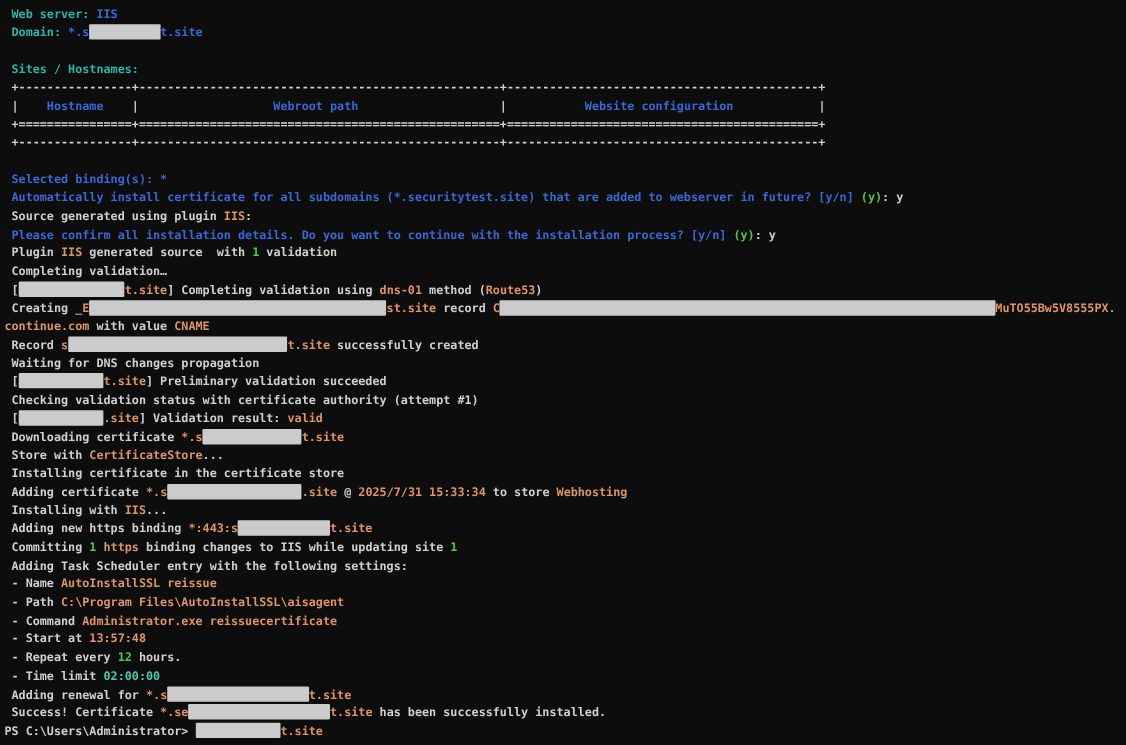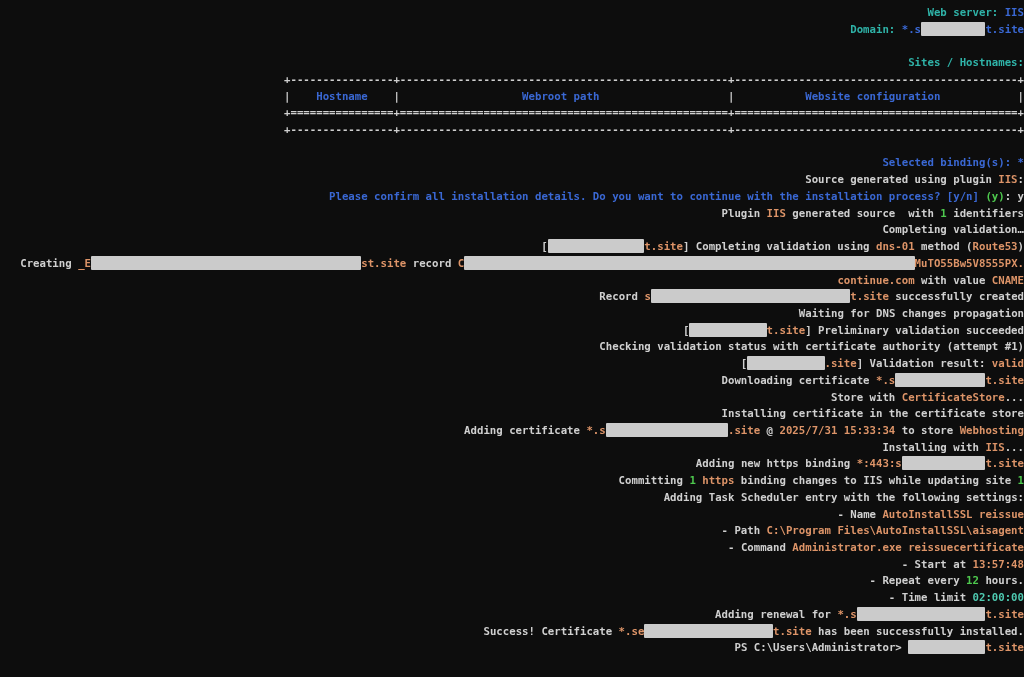--- a/index.html
+++ b/index.html
@@ -11,21 +11,20 @@
     position: relative;
     width: 1024px;
     height: 677px;
     overflow: hidden;
     background: #0d0d0d;
     font-family: "DejaVu Sans Mono", "Liberation Mono", monospace;
     font-size: 10.7px;
     font-weight: bold;
     box-sizing: border-box;
     padding: 5px 0 0 4px;
-    text-align: right;
   }
   .line {
     height: 16.72px;
     line-height: 16.72px;
     white-space: pre;
   }
   .c-t  { color: #2fb3a8; }  
   .c-b  { color: #3a68d4; }  
   .c-w  { color: #d0d0d0; }  
   .c-o  { color: #dd9468; }  
@@ -47,23 +46,24 @@
       <div class="line"><span class="c-t"> Web server: </span><span class="c-b">IIS</span></div>
       <div class="line"><span class="c-t"> Domain: </span><span class="c-b">*.s</span><span class="redact" style="width: 10ch;"></span><span class="c-b">t.site</span></div>
       <div class="line"></div>
       <div class="line"><span class="c-t"> Sites / Hostnames:</span></div>
       <div class="line"><span class="c-w"> +----------------+---------------------------------------------------+--------------------------------------------+</span></div>
       <div class="line"><span class="c-w"> |</span><span class="c-b">    Hostname    </span><span class="c-w">|</span><span class="c-b">                   Webroot path                    </span><span class="c-w">|</span><span class="c-b">           Website configuration            </span><span class="c-w">|</span></div>
       <div class="line"><span class="c-w"> +================+===================================================+============================================+</span></div>
       <div class="line"><span class="c-w"> +----------------+---------------------------------------------------+--------------------------------------------+</span></div>
       <div class="line"></div>
       <div class="line"><span class="c-b"> Selected binding(s): *</span></div>
+      <div class="line"><span class="c-b"> Automatically install certificate for all subdomains (*.securitytest.site) that are added to webserver in future? [y/n] </span><span class="c-g">(y)</span><span class="c-w">: y</span></div>
       <div class="line"><span class="c-w"> Source generated using plugin </span><span class="c-o">IIS</span><span class="c-w">:</span></div>
       <div class="line"><span class="c-b"> Please confirm all installation details. Do you want to continue with the installation process? [y/n] </span><span class="c-g">(y)</span><span class="c-w">: y</span></div>
-      <div class="line"><span class="c-w"> Plugin </span><span class="c-o">IIS</span><span class="c-w"> generated source  with </span><span class="c-g">1</span><span class="c-w"> identifiers</span></div>
+      <div class="line"><span class="c-w"> Plugin </span><span class="c-o">IIS</span><span class="c-w"> generated source  with </span><span class="c-g">1</span><span class="c-w"> validation</span></div>
       <div class="line"><span class="c-w"> Completing validation…</span></div>
       <div class="line"><span class="c-w"> [</span><span class="redact" style="width: 15ch;"></span><span class="c-o">t.site</span><span class="c-w">] Completing validation using </span><span class="c-o">dns-01</span><span class="c-w"> method (</span><span class="c-o">Route53</span><span class="c-w">)</span></div>
       <div class="line"><span class="c-w"> Creating </span><span class="c-o">_E</span><span class="redact" style="width: 42ch;"></span><span class="c-o">st.site</span><span class="c-w"> record </span><span class="c-o">C</span><span class="redact" style="width: 70ch;"></span><span class="c-o">MuTO55Bw5V8555PX.</span></div>
       <div class="line"><span class="c-o">continue.com</span><span class="c-w"> with value </span><span class="c-o">CNAME</span></div>
       <div class="line"><span class="c-w"> Record </span><span class="c-o">s</span><span class="redact" style="width: 31ch;"></span><span class="c-o">t.site</span><span class="c-w"> successfully created</span></div>
       <div class="line"><span class="c-w"> Waiting for DNS changes propagation</span></div>
       <div class="line"><span class="c-w"> [</span><span class="redact" style="width: 12ch;"></span><span class="c-o">t.site</span><span class="c-w">] Preliminary validation succeeded</span></div>
       <div class="line"><span class="c-w"> Checking validation status with certificate authority (attempt #1)</span></div>
       <div class="line"><span class="c-w"> [</span><span class="redact" style="width: 12ch;"></span><span class="c-o">.site</span><span class="c-w">] Validation result: </span><span class="c-o">valid</span></div>
       <div class="line"><span class="c-w"> Downloading certificate </span><span class="c-o">*.s</span><span class="redact" style="width: 14ch;"></span><span class="c-o">t.site</span></div>

